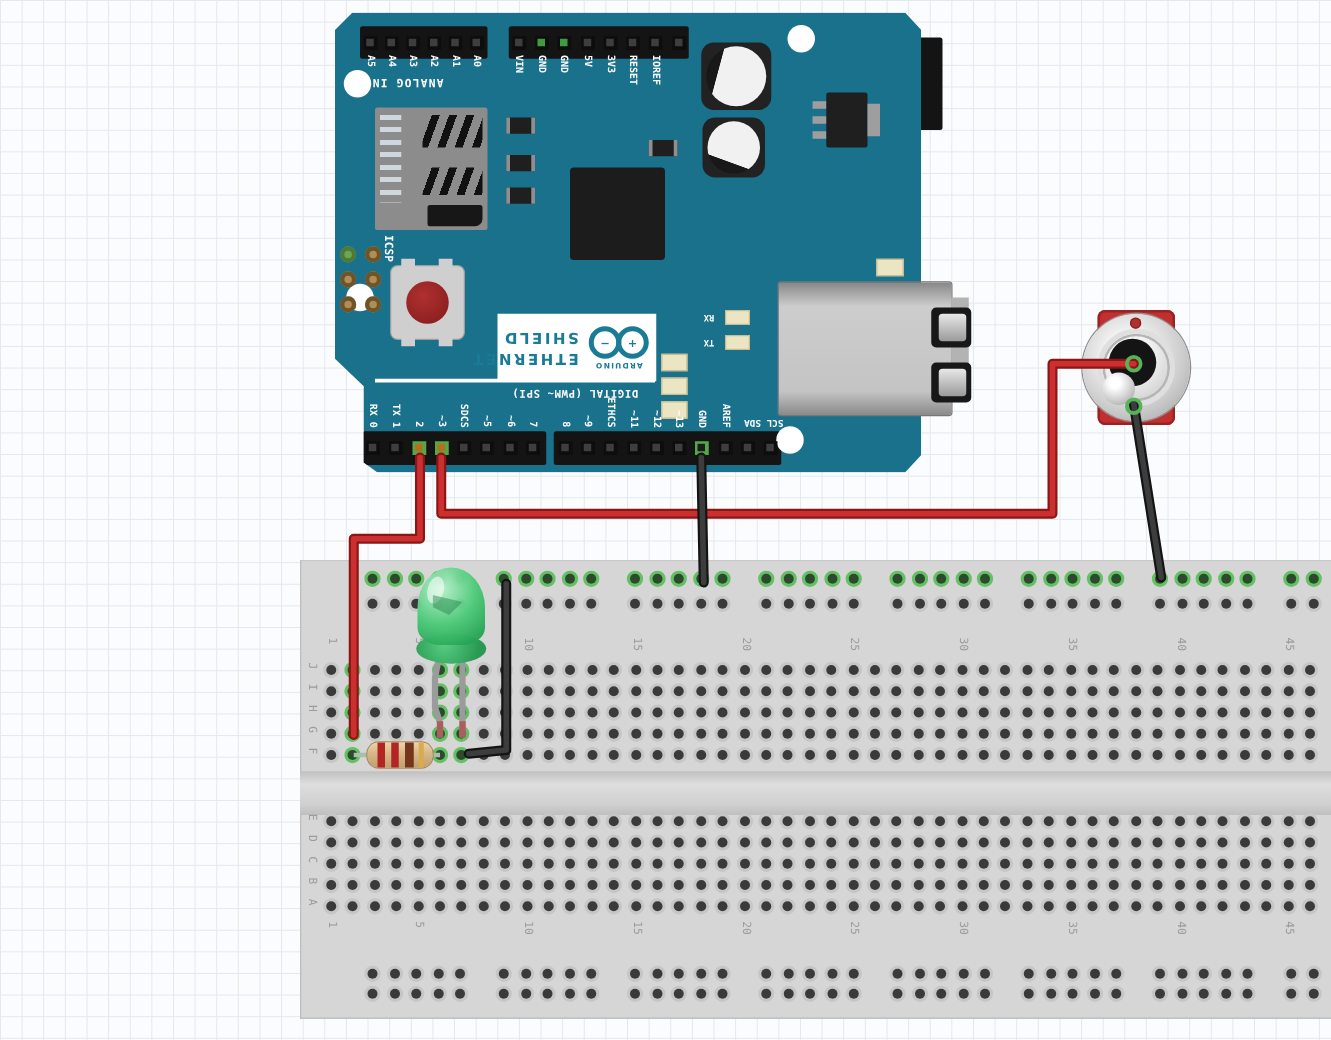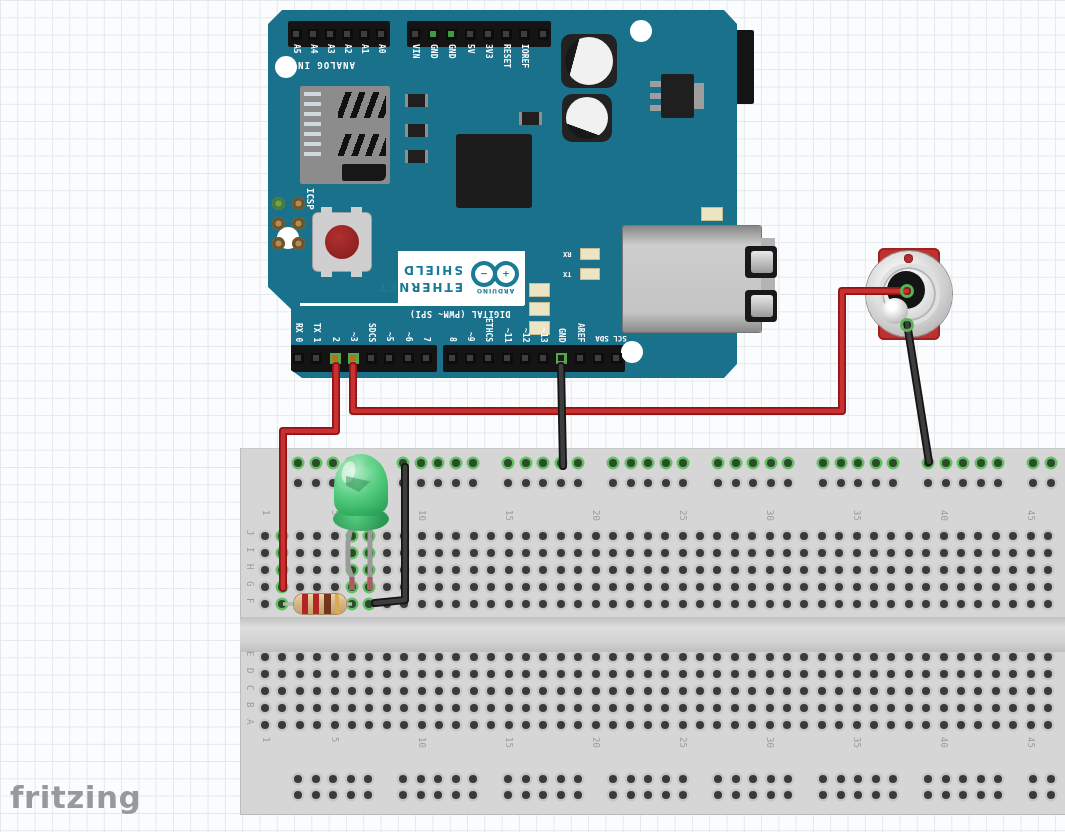--- a/index.html
+++ b/index.html
@@ -1032,14 +1032,13 @@
       <path d="M561,366 L563,466" stroke="#141414" stroke-width="8" fill="none" stroke-linecap="round" stroke-linejoin="round"></path>
       <path d="M561,366 L563,466" stroke="#3d3d3d" stroke-width="4.5" fill="none" stroke-linecap="round" stroke-linejoin="round"></path>
       <path d="M405,467 L405,600 L375,603" stroke="#141414" stroke-width="8" fill="none" stroke-linecap="round" stroke-linejoin="round"></path>
       <path d="M405,467 L405,600 L375,603" stroke="#3d3d3d" stroke-width="4.5" fill="none" stroke-linecap="round" stroke-linejoin="round"></path>
       <path d="M907,323 L929,462" stroke="#141414" stroke-width="8" fill="none" stroke-linecap="round" stroke-linejoin="round"></path>
       <path d="M907,323 L929,462" stroke="#3d3d3d" stroke-width="4.5" fill="none" stroke-linecap="round" stroke-linejoin="round"></path>
       <circle cx="907" cy="291" r="5.5" fill="none" stroke="#56b456" stroke-width="3"></circle>
       <circle cx="907" cy="325" r="5.5" fill="none" stroke="#56b456" stroke-width="3"></circle>
     </svg>
 
-  <div id="watermark" class="abs" style="left:10px;top:779px;font-size:31px;font-weight:600;color:#97999b;letter-spacing:.5px;font-family:'DejaVu Sans',sans-serif;">fritzing</div>
 </div>
 
 </body></html>

